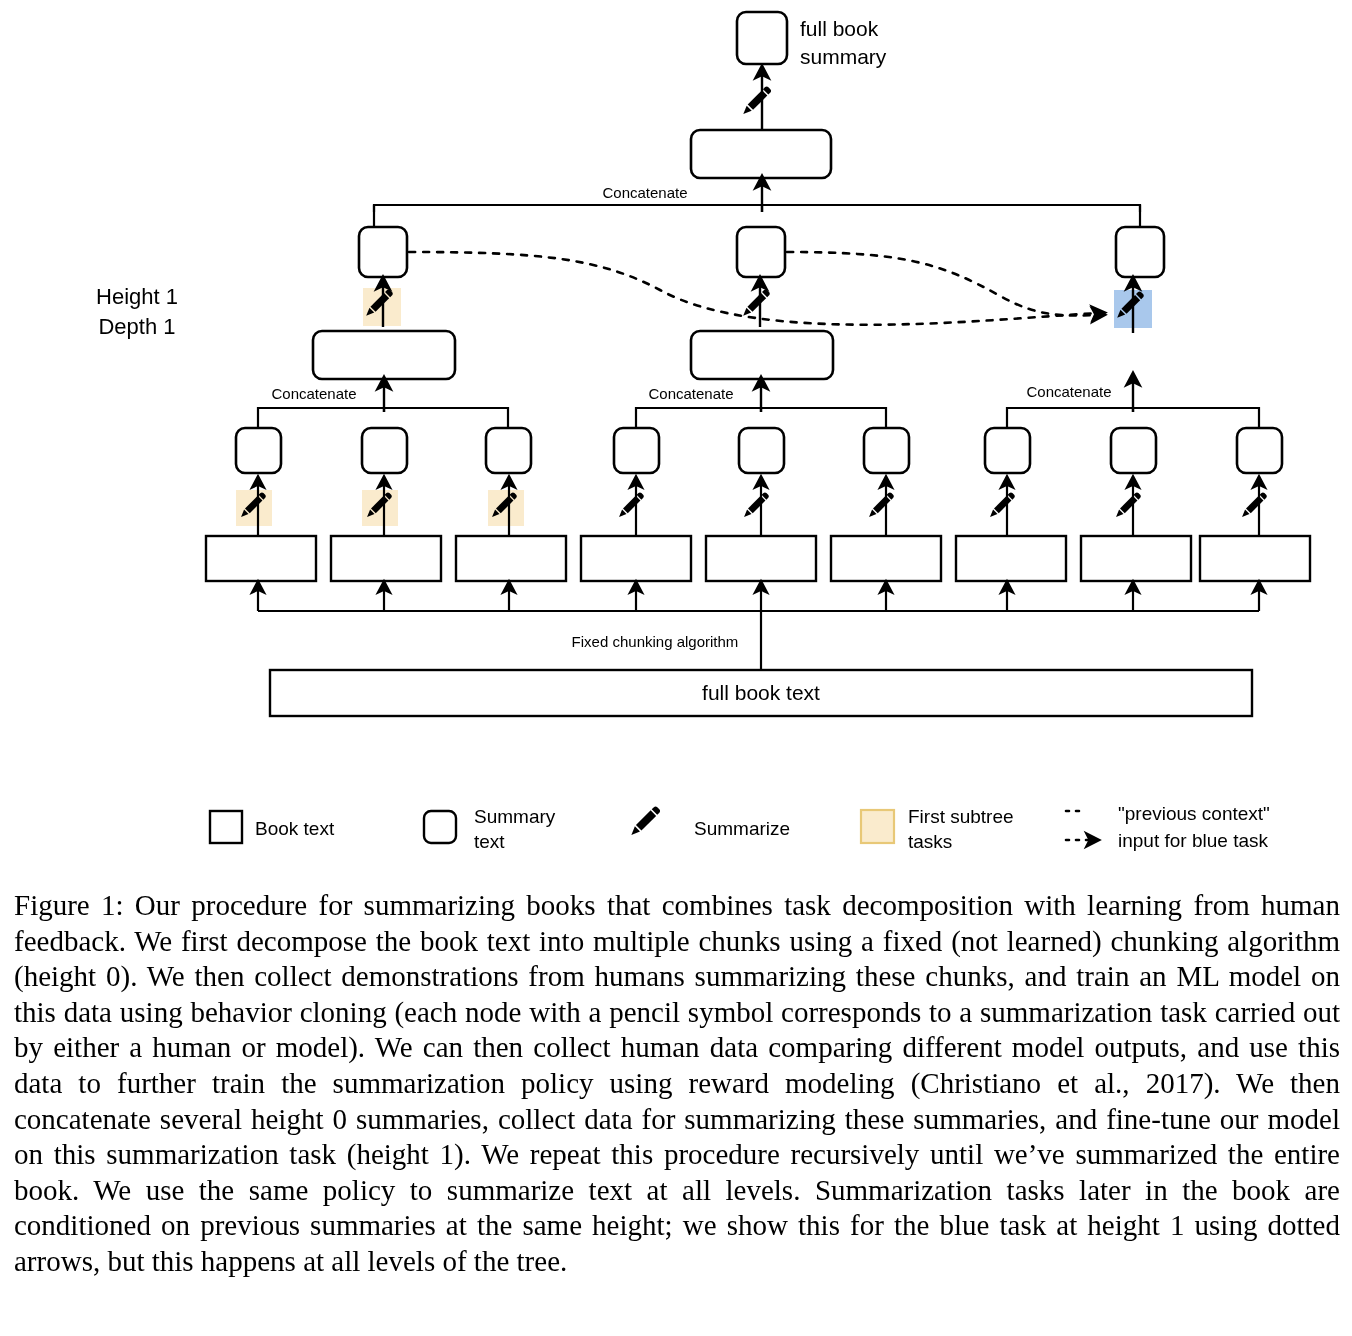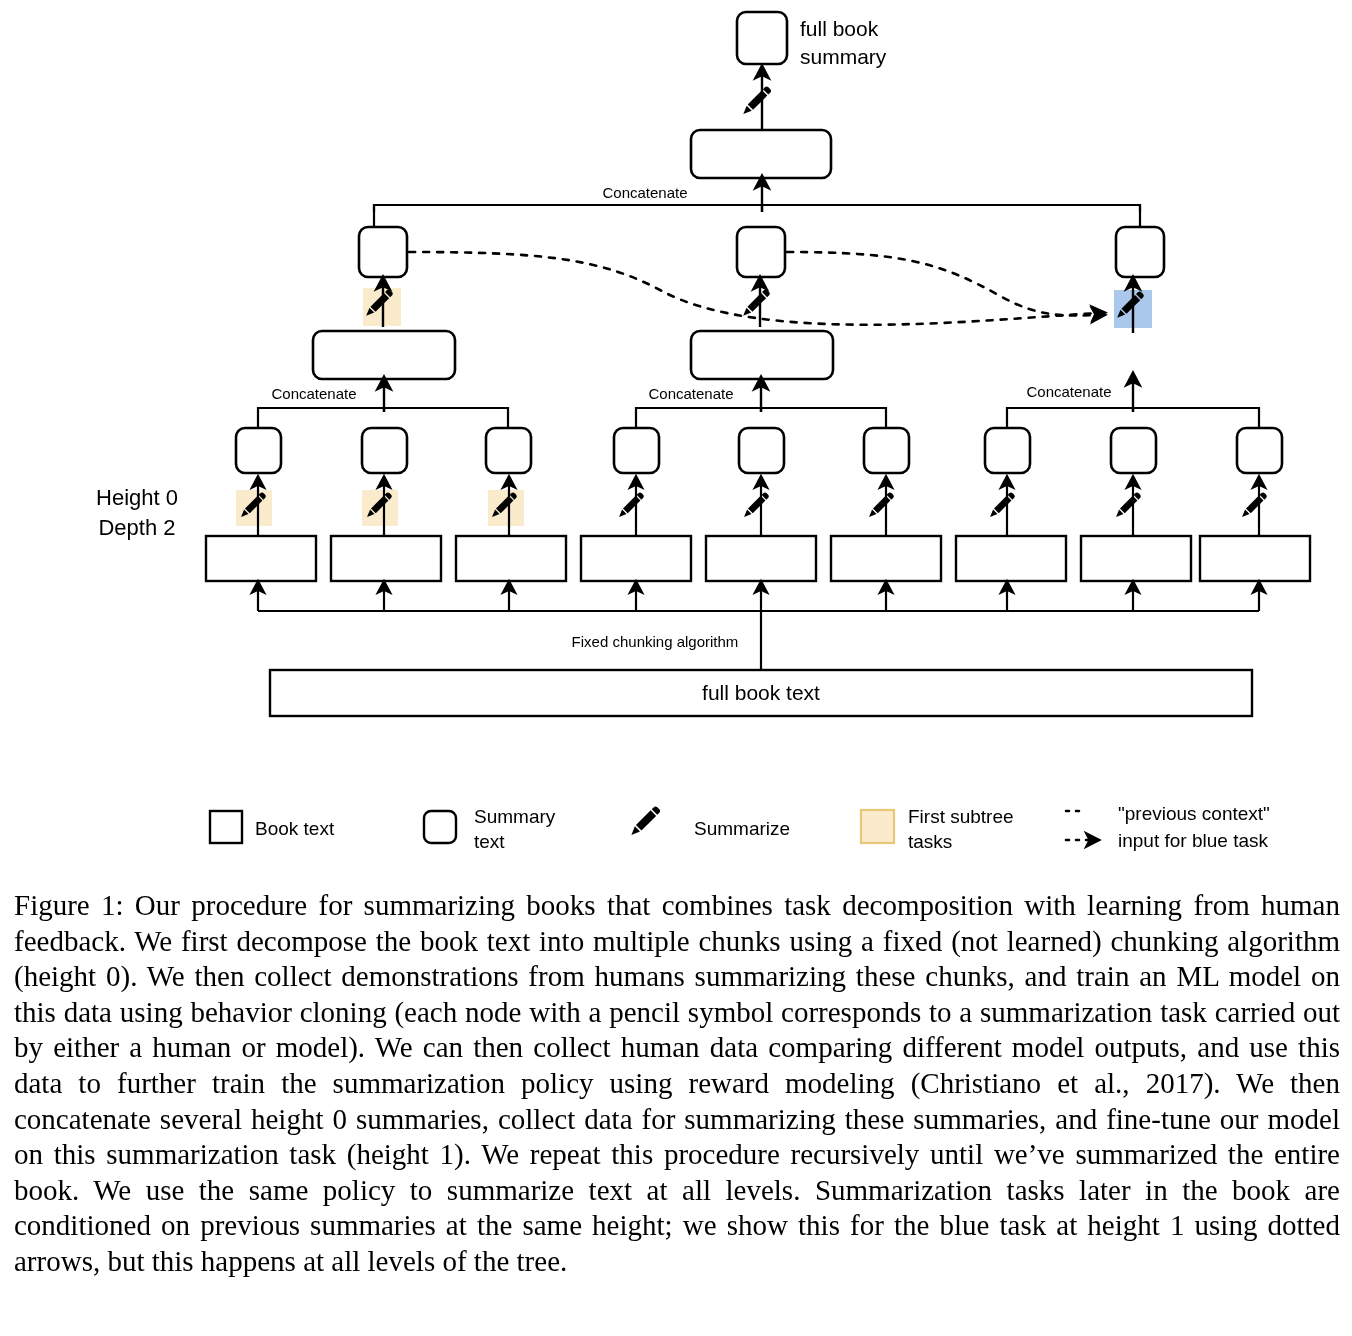--- a/index.html
+++ b/index.html
@@ -15,21 +15,21 @@
            font-family:"Liberation Serif",serif;font-size:29px;line-height:35.6px;
            text-align:justify;text-justify:inter-word;color:#000;}
 </style>
 </head>
 <body>
 
 <div id="root">
 
   <div id="figure">
 
-    <div class="lvl-label" style="left:52px;top:483px;width:170px;">Height 0<br>Depth 2</div>
+    <div class="lvl-label" style="left:52px;top:282px;width:170px;">Height 1<br>Depth 1</div>
 
     <svg width="1352" height="880" viewBox="0 0 1352 880" xmlns="http://www.w3.org/2000/svg">
       <defs>
         <marker id="arrHead" markerWidth="9" markerHeight="9" refX="4.2" refY="4.5" orient="auto" markerUnits="strokeWidth">
           <path d="M0.6,0.6 L8,4.5 L0.6,8.4 L2.4,4.5 Z" fill="#000"></path>
         </marker>
         <marker id="arrHeadDot" markerWidth="8" markerHeight="8" refX="3.6" refY="4" orient="auto" markerUnits="strokeWidth">
           <path d="M0.4,0.4 L7.4,4 L0.4,7.6 L2.2,4 Z" fill="#000"></path>
         </marker>
 

